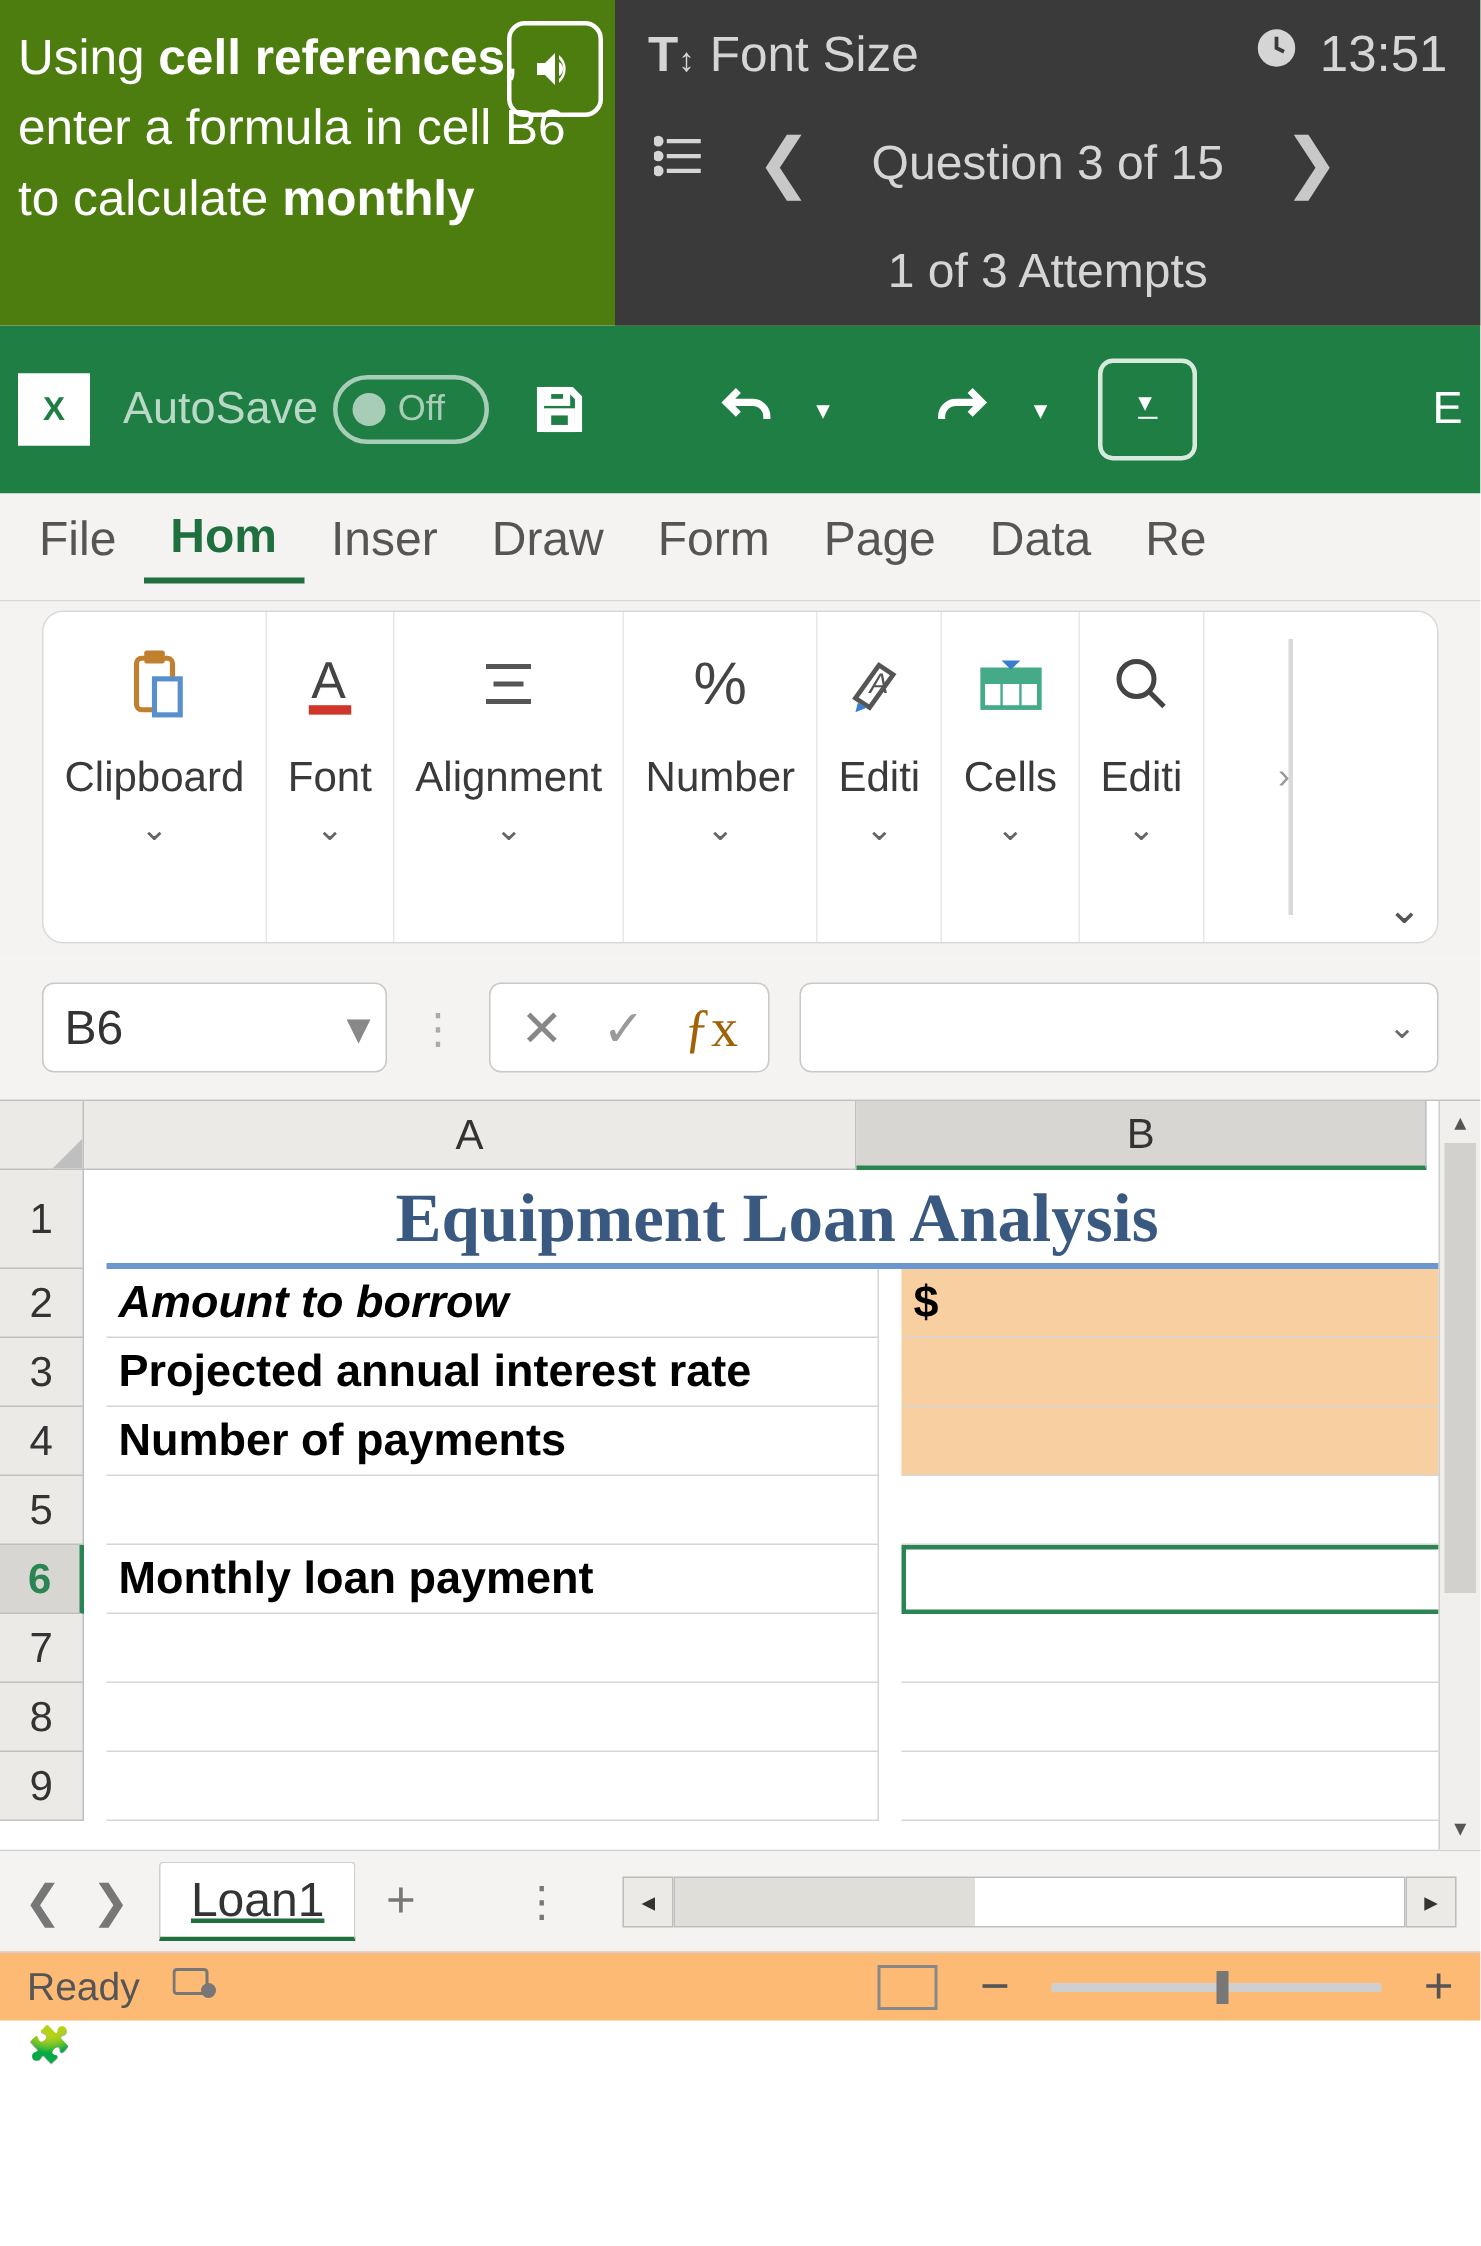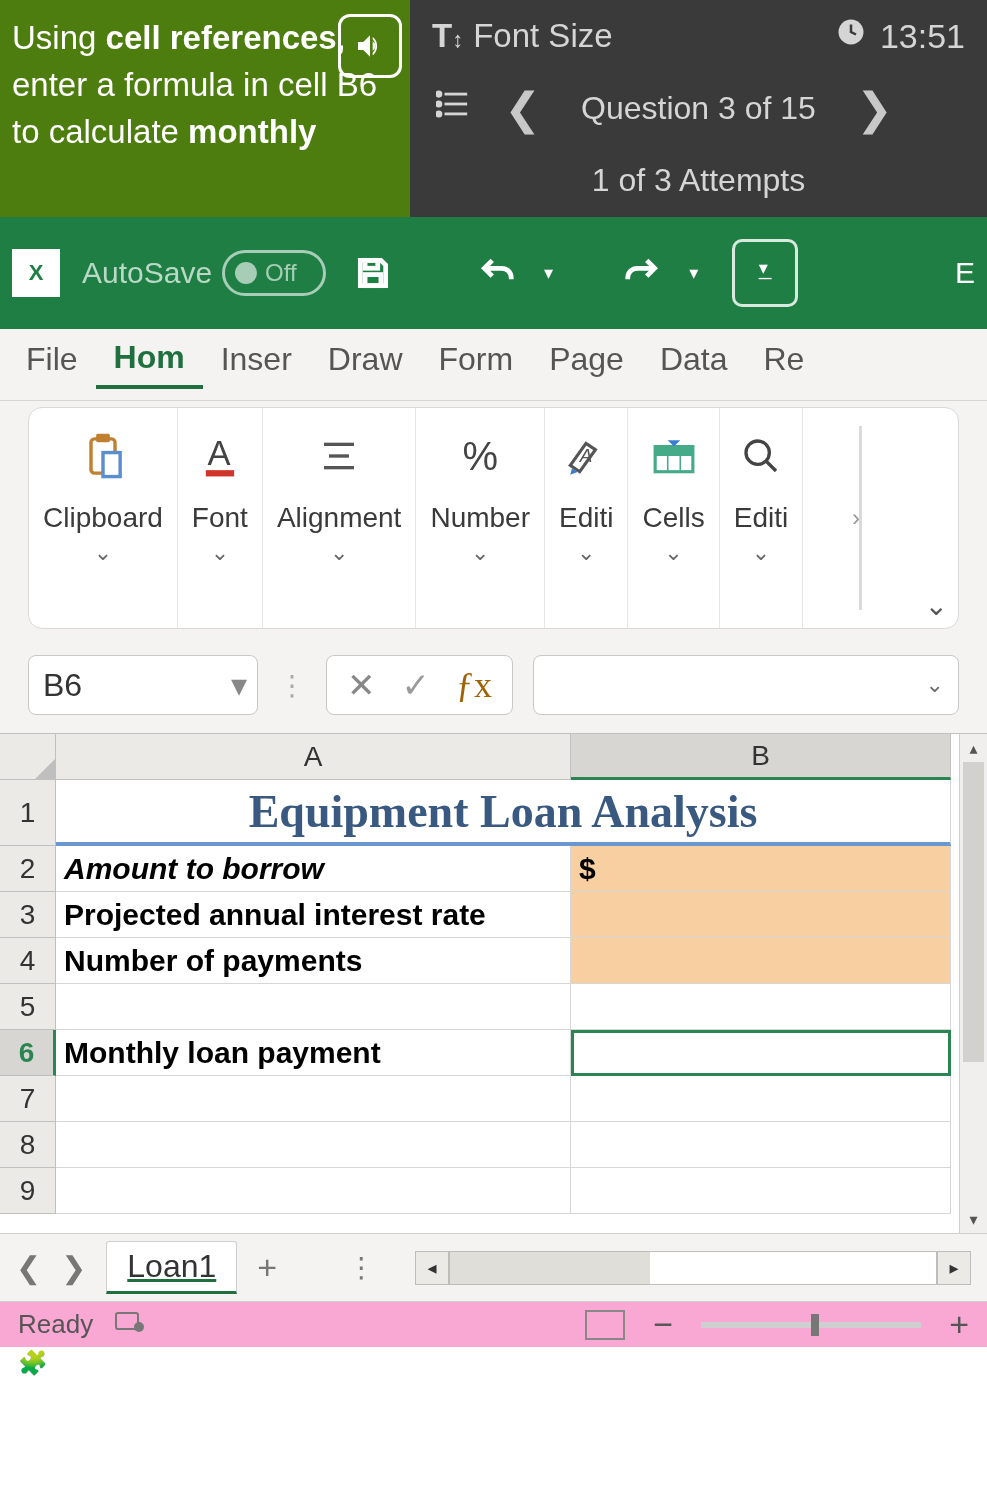--- a/index.html
+++ b/index.html
@@ -70,21 +70,21 @@
 .corner{width:56px;height:46px;border-right:1px solid #c0c0c0;border-bottom:1px solid #c0c0c0;background:#eceae7; display:flex; align-items:flex-end; justify-content:flex-end;}
 .corner svg{width:20px;height:20px;}
 .colh{height:46px;border-right:1px solid #c0c0c0;border-bottom:1px solid #c0c0c0;background:#eceae7;display:flex;align-items:center;justify-content:center;font-size:28px;color:#333;}
 .colh.sel{background:#d8d6d2;border-bottom:3px solid #2a8552;}
 .colA{width:515px;}
 .colB{width:380px;}
 
 .row{display:flex;}
 .rowh{width:56px;border-right:1px solid #c0c0c0;border-bottom:1px solid #c0c0c0;background:#eceae7;display:flex;align-items:center;justify-content:center;font-size:28px;color:#333;}
 .rowh.sel{background:#d8d6d2;border-right:3px solid #2a8552;color:#2a8552;font-weight:600;}
-.cell{border-right:1px solid #d6d6d6;border-bottom:1px solid #d6d6d6;display:flex;align-items:center;padding:10px 8px;font-size:30px;color:#000;font-weight:600;}
+.cell{border-right:1px solid #d6d6d6;border-bottom:1px solid #d6d6d6;display:flex;align-items:center;padding:10px 8px;font-size:30px;color:#000;font-weight:600;margin-left:15px;}
 .r1{height:66px;}
 .r-std{height:46px;}
 
 .title-cell{font-family:'Times New Roman',serif; font-size:46px; color:#3a5980; font-weight:700; justify-content:center; border-bottom:4px solid #6a97cf;}
 .orange{background:#f8cfa0;}
 .selected-cell{border:3px solid #2a8552 !important; background:#fff;}
 
 .vscroll{position:absolute; right:0; top:0; bottom:0; width:28px; background:#f0efed; border-left:1px solid #cfcfcf;}
 .vscroll .up, .vscroll .down{height:28px;display:flex;align-items:center;justify-content:center;color:#555;font-size:16px;}
 .vscroll .track{position:absolute; top:28px; bottom:28px; left:3px; right:3px; background:#f0efed;}
@@ -96,21 +96,21 @@
 .sheet-tab{background:#fff;border:1px solid #cfcfcf;border-bottom:3px solid transparent;padding:6px 20px;font-size:32px;color:#333;position:relative;border-radius:3px 3px 0 0;}
 .sheet-tab.active{border-bottom:3px solid #1f6f3f;color:#333;font-weight:500;text-decoration:underline;text-decoration-color:#1f6f3f;text-decoration-thickness:3px;}
 .sheet-add{font-size:34px;color:#777;}
 .sheet-vdots{font-size:28px;color:#777;margin-left:50px;}
 .hscroll{flex:1;display:flex;align-items:center;gap:0;margin-left:20px;}
 .hscroll .btn{width:34px;height:34px;border:1px solid #bdbdbd;background:#eceae7;display:flex;align-items:center;justify-content:center;font-size:18px;color:#333;}
 .hscroll .track{flex:1;height:34px;border:1px solid #bdbdbd;background:#fff;position:relative;}
 .hscroll .thumb{position:absolute;left:0;top:0;bottom:0;width:200px;background:#e0ded9;}
 
 
-.status-bar{height:46px;background:#f9a8d4;border-top:1px solid #d0d0d0;display:flex;align-items:center;padding:0 18px;gap:22px;font-size:26px;color:#555;}
+.status-bar{height:46px;background:#fdba74;border-top:1px solid #d0d0d0;display:flex;align-items:center;padding:0 18px;gap:22px;font-size:26px;color:#555;}
 .status-bar .zoom{margin-left:auto;display:flex;align-items:center;gap:28px;}
 .zoom-track{width:220px;height:6px;background:#cfcfcf;position:relative;}
 .zoom-thumb{position:absolute;left:50%;top:-8px;width:8px;height:22px;background:#777;}
 .view-btn{width:40px;height:30px;border:2px solid #888;display:flex;}
 .puzzle{font-size:24px;color:#888;}
 </style>
 </head>
 <body>
 
 <div class="top-black">

